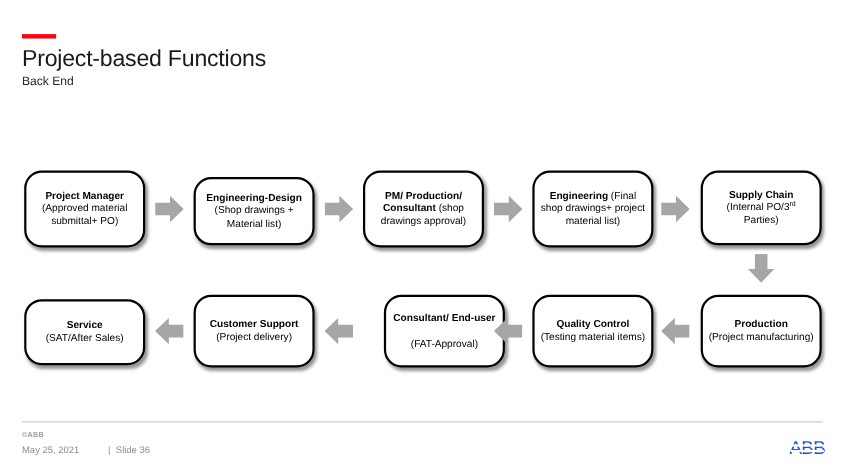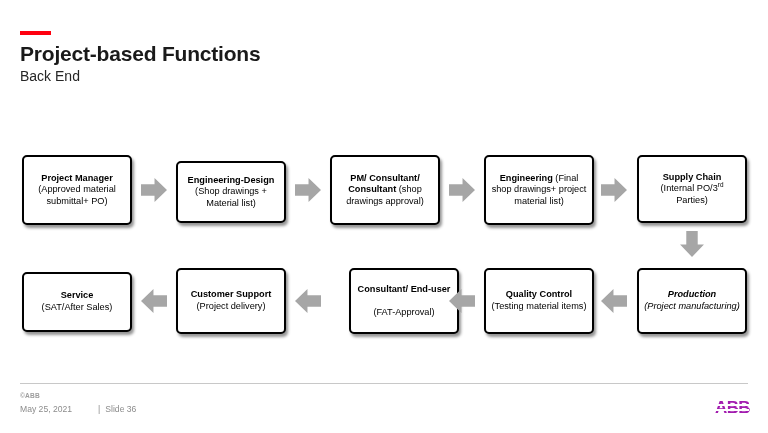--- a/index.html
+++ b/index.html
@@ -25,41 +25,41 @@
     width: 31px;
     height: 4px;
     background: #ff000f;
   }
 
   .page-title {
     position: absolute;
     left: 20px;
     top: 42px;
     font-size: 21px;
-    font-weight: bold;
+    font-weight: normal;
     letter-spacing: -0.2px;
     color: #1a1a1a;
   }
 
   .page-subtitle {
     position: absolute;
     left: 20px;
     top: 68px;
-    font-size: 14px;
+    font-size: 11px;
     font-weight: normal;
     color: #262626;
   }
 
   
   .flow { position: absolute; left: 0; top: 0; width: 768px; height: 433px; }
 
   .node {
     position: absolute;
     border: 2.5px solid #000000;
-    border-radius: 5px;
+    border-radius: 16px;
     background: #ffffff;
     box-shadow: 2px 3px 3px rgba(0,0,0,0.42);
     display: flex;
     align-items: center;
     justify-content: center;
     text-align: center;
     padding: 3px 5px;
   }
 
   .node-text {
@@ -114,22 +114,22 @@
     white-space: pre;
   }
   .footer-sep { display: inline-block; padding: 0 5px 0 26px; }
 
   
   .abb-logo {
     position: absolute;
     right: 18px;
     top: 399px;
     font-size: 17px;
-    font-weight: bold;
-    color: #a21caf;
+    font-weight: normal;
+    color: #1d4ed8;
     letter-spacing: -0.6px;
     line-height: 1;
     margin-left: 28px;
   }
   .abb-logo .bars {
     position: absolute;
     left: 1px; right: 1px;
     top: 5px;
     height: 2px;
     background: #ffffff;
@@ -160,21 +160,21 @@
 
   <div class="node" style="left:176px; top:161px; width:110px; height:62px;">
     <div class="node-text">
       <b>Engineering-Design</b><br>
       <span>(Shop drawings + Material list)</span>
     </div>
   </div>
 
   <div class="node" style="left:330px; top:155px; width:110px; height:70px;">
     <div class="node-text">
-      <b>PM/ Consultant/ Consultant</b><span> (shop drawings approval)</span>
+      <b>PM/ Production/ Consultant</b><span> (shop drawings approval)</span>
     </div>
   </div>
 
   <div class="node" style="left:484px; top:155px; width:110px; height:70px;">
     <div class="node-text">
       <b>Engineering</b><span> (Final shop drawings+ project material list)</span>
     </div>
   </div>
 
   <div class="node" style="left:637px; top:155px; width:110px; height:68px;">
@@ -211,21 +211,21 @@
     </div>
   </div>
 
   <div class="node" style="left:484px; top:268px; width:110px; height:66px;">
     <div class="node-text">
       <b>Quality Control</b><br>
       <span>(Testing material items)</span>
     </div>
   </div>
 
-  <div class="node" style="left:637px; top:268px; width:110px; height:66px;font-style:italic;">
+  <div class="node" style="left:637px; top:268px; width:110px; height:66px;">
     <div class="node-text">
       <b>Production</b><br>
       <span>(Project manufacturing)</span>
     </div>
   </div>
 
   <div class="arrow arrow-left" style="left:601px; top:288px;"></div>
   <div class="arrow arrow-left" style="left:449px; top:288px;"></div>
   <div class="arrow arrow-left" style="left:295px; top:288px;"></div>
   <div class="arrow arrow-left" style="left:141px; top:288px;"></div>

